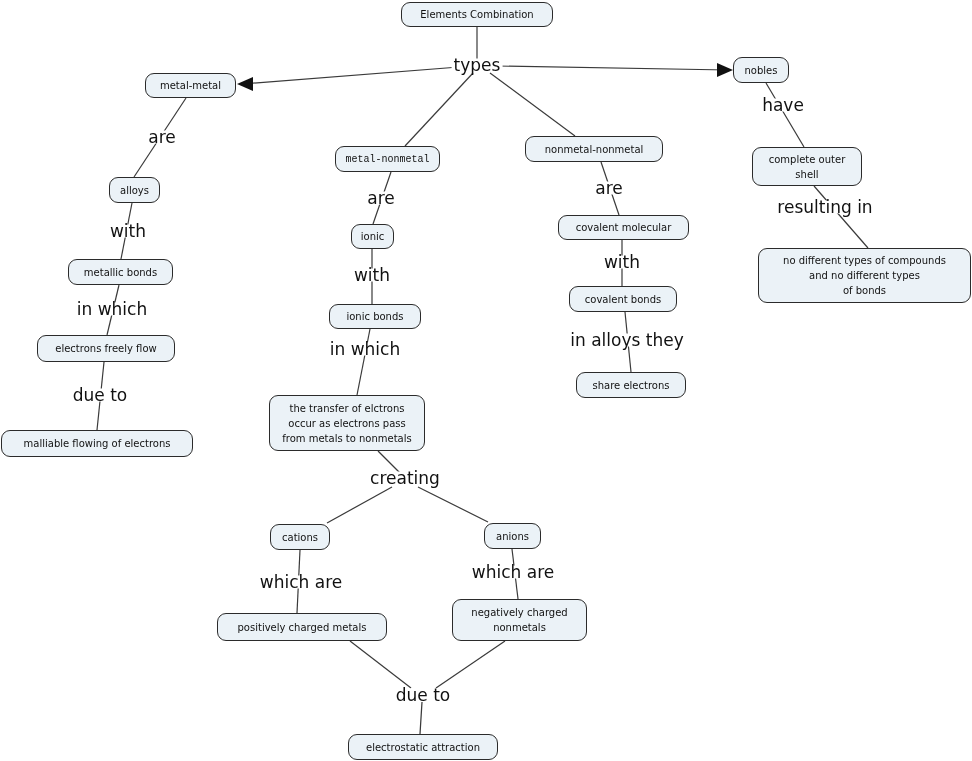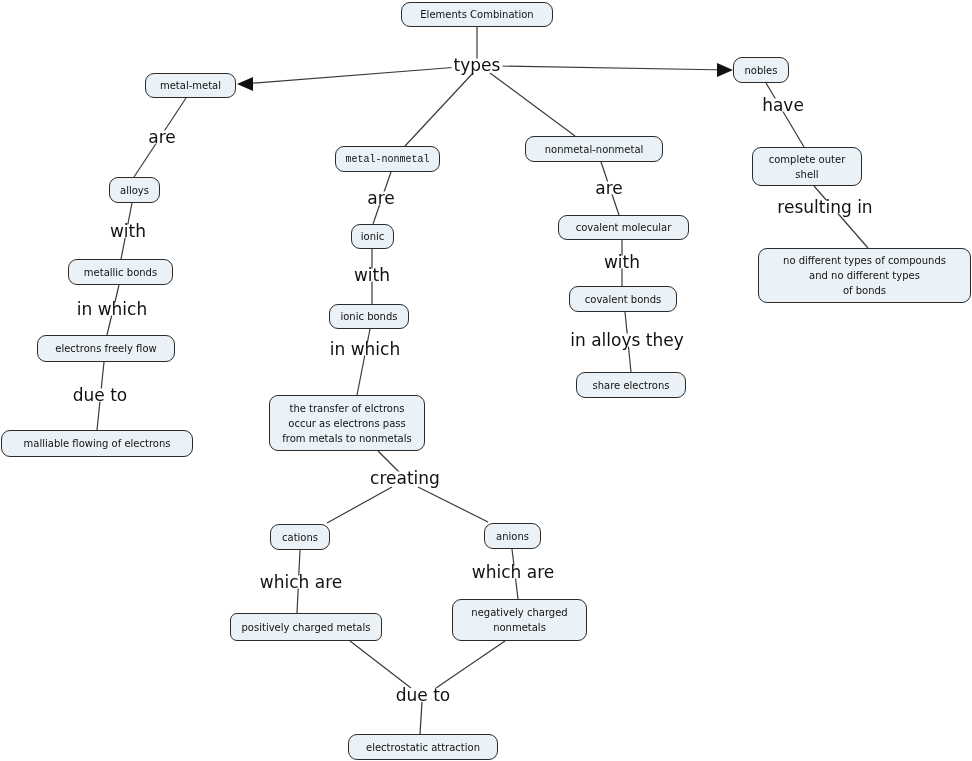--- a/index.html
+++ b/index.html
@@ -85,27 +85,27 @@
       <div class="node" style="left: 401px; top: 2px; width: 152px; min-height: 25px;">Elements Combination</div>
       <div class="node" style="left: 145px; top: 73px; width: 91px; min-height: 25px;">metal-metal</div>
       <div class="node" style="left: 733px; top: 57px; width: 56px; min-height: 26px;">nobles</div>
       <div class="node" style="left: 335px; top: 146px; width: 105px; min-height: 26px; font-family: Liberation Mono, monospace;">metal-nonmetal</div>
       <div class="node" style="left: 525px; top: 136px; width: 138px; min-height: 26px;">nonmetal-nonmetal</div>
       <div class="node" style="left: 109px; top: 177px; width: 51px; min-height: 26px;">alloys</div>
       <div class="node" style="left: 68px; top: 259px; width: 105px; min-height: 26px;">metallic bonds</div>
       <div class="node" style="left: 37px; top: 335px; width: 138px; min-height: 27px;">electrons freely flow</div>
       <div class="node" style="left: 1px; top: 430px; width: 192px; min-height: 27px;">malliable flowing of electrons</div>
       <div class="node" style="left: 351px; top: 224px; width: 43px; min-height: 25px;">ionic</div>
-      <div class="node" style="left: 329px; top: 304px; width: 80px; min-height: 25px;">ionic bonds</div>
+      <div class="node" style="left: 329px; top: 304px; width: 92px; min-height: 25px;">ionic bonds</div>
       <div class="node" style="left: 269px; top: 395px; width: 156px; min-height: 56px;">the transfer of elctrons
 occur as electrons pass
 from metals to nonmetals</div>
       <div class="node" style="left: 270px; top: 524px; width: 60px; min-height: 26px;">cations</div>
       <div class="node" style="left: 484px; top: 523px; width: 57px; min-height: 26px;">anions</div>
-      <div class="node" style="left: 230px; top: 613px; width: 152px; min-height: 28px; border-radius: 7px;">positively charged metals</div>
+      <div class="node" style="left: 217px; top: 613px; width: 170px; min-height: 28px;">positively charged metals</div>
       <div class="node" style="left: 452px; top: 599px; width: 135px; min-height: 42px;">negatively charged
 nonmetals</div>
       <div class="node" style="left: 348px; top: 734px; width: 150px; min-height: 26px;">electrostatic attraction</div>
       <div class="node" style="left: 558px; top: 215px; width: 131px; min-height: 25px;">covalent molecular</div>
       <div class="node" style="left: 569px; top: 286px; width: 108px; min-height: 26px;">covalent bonds</div>
       <div class="node" style="left: 576px; top: 372px; width: 110px; min-height: 26px;">share electrons</div>
       <div class="node" style="left: 752px; top: 147px; width: 110px; min-height: 39px;">complete outer
 shell</div>
       <div class="node" style="left: 758px; top: 248px; width: 213px; min-height: 55px;">no different types of compounds
 and no different types

